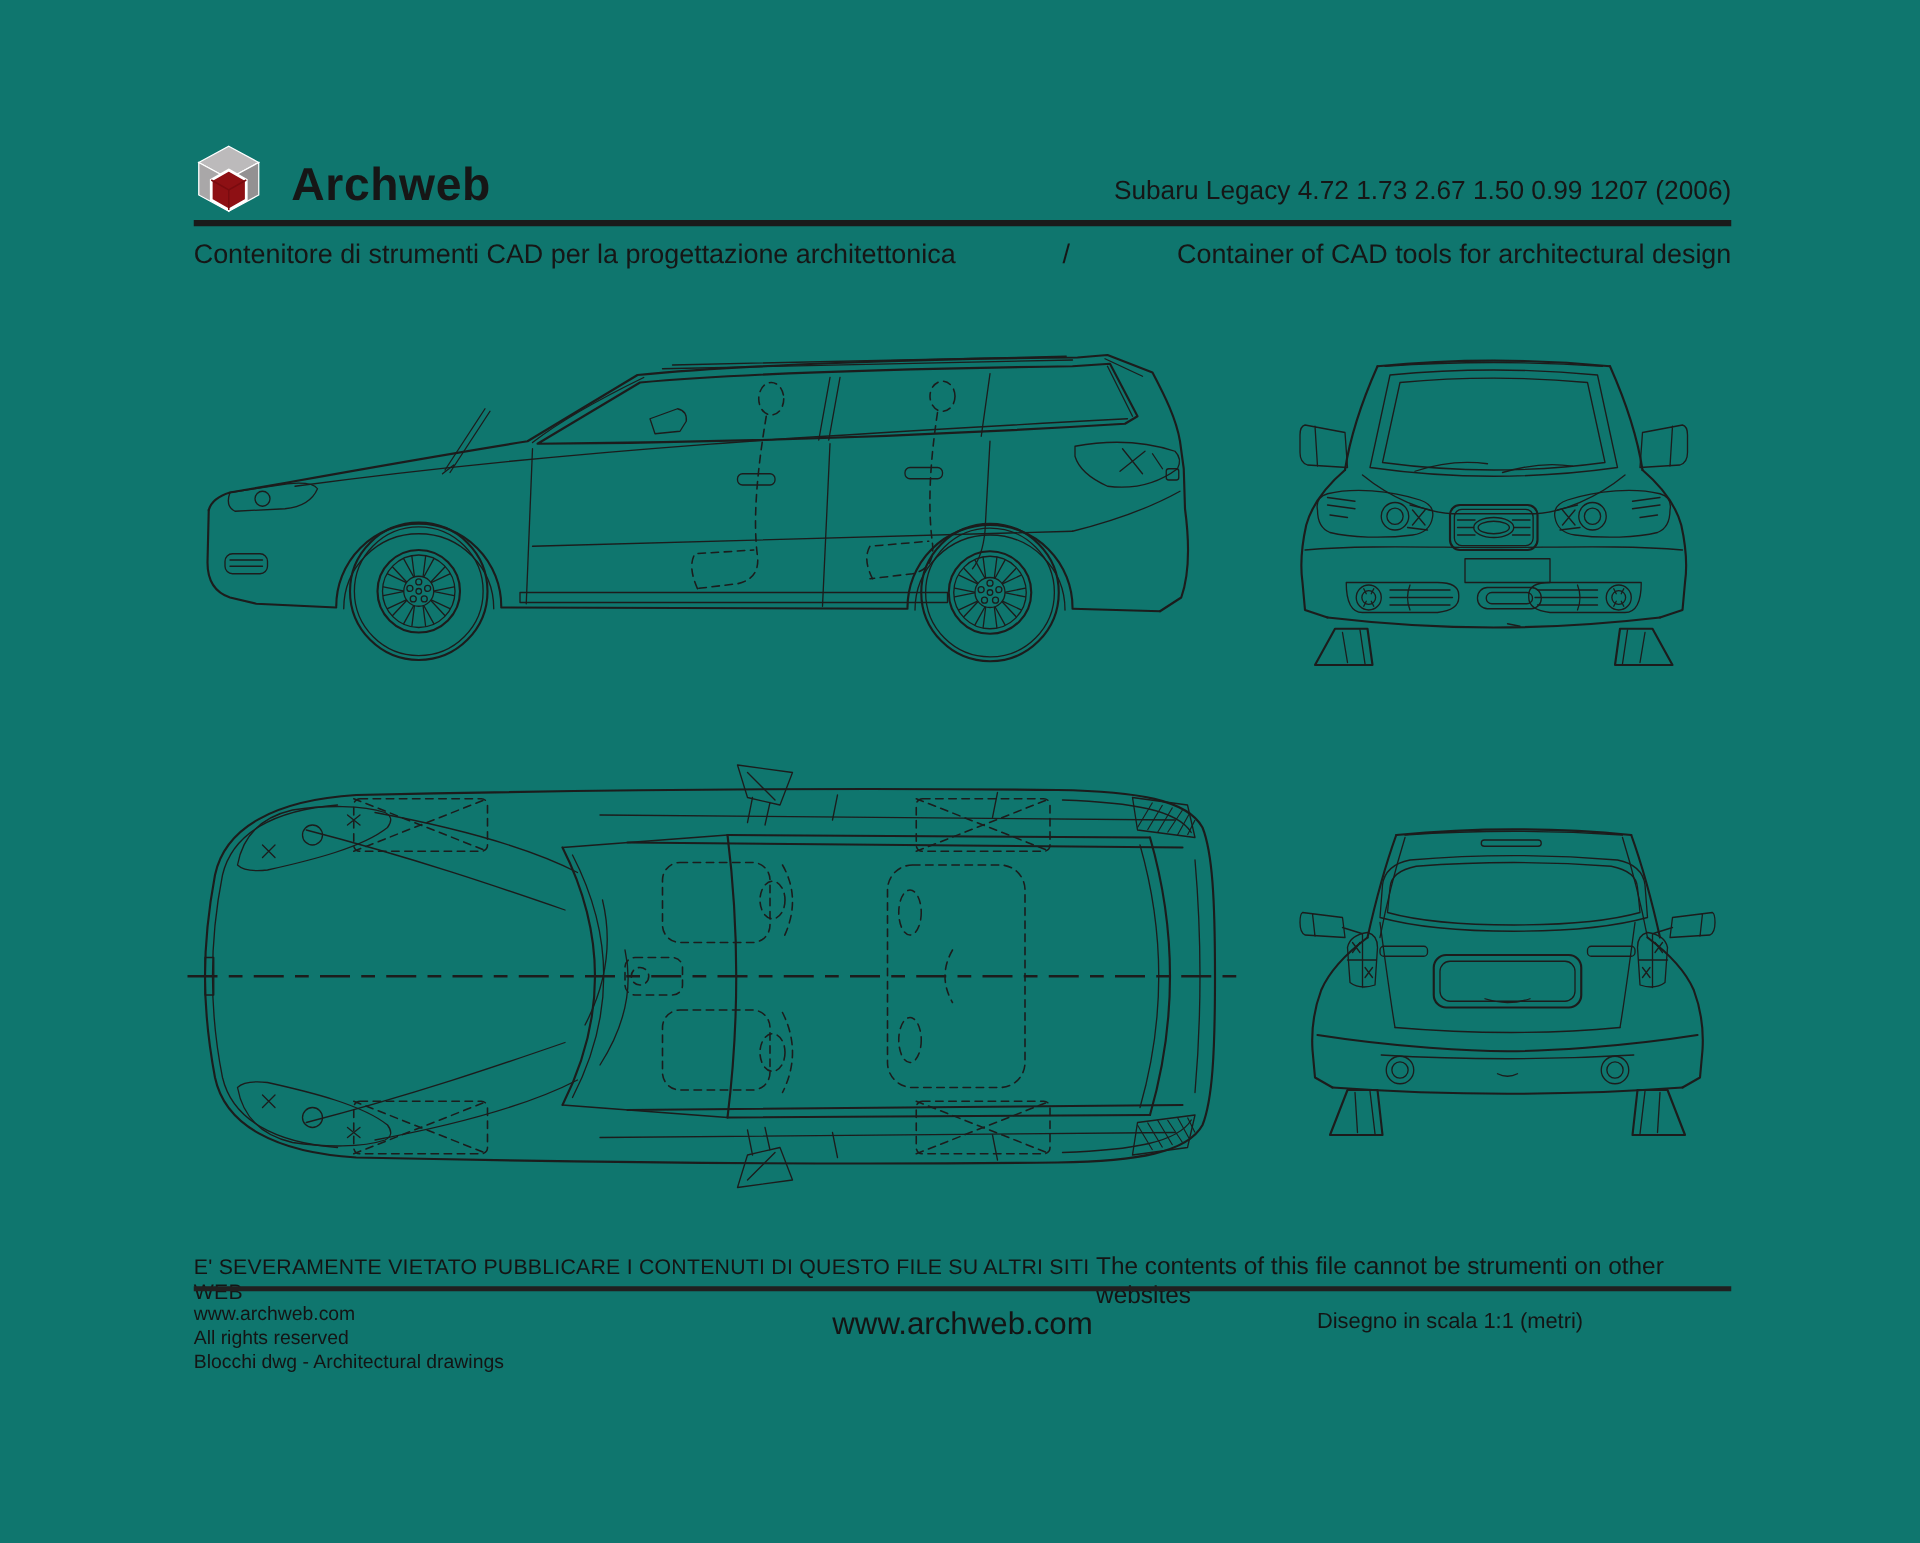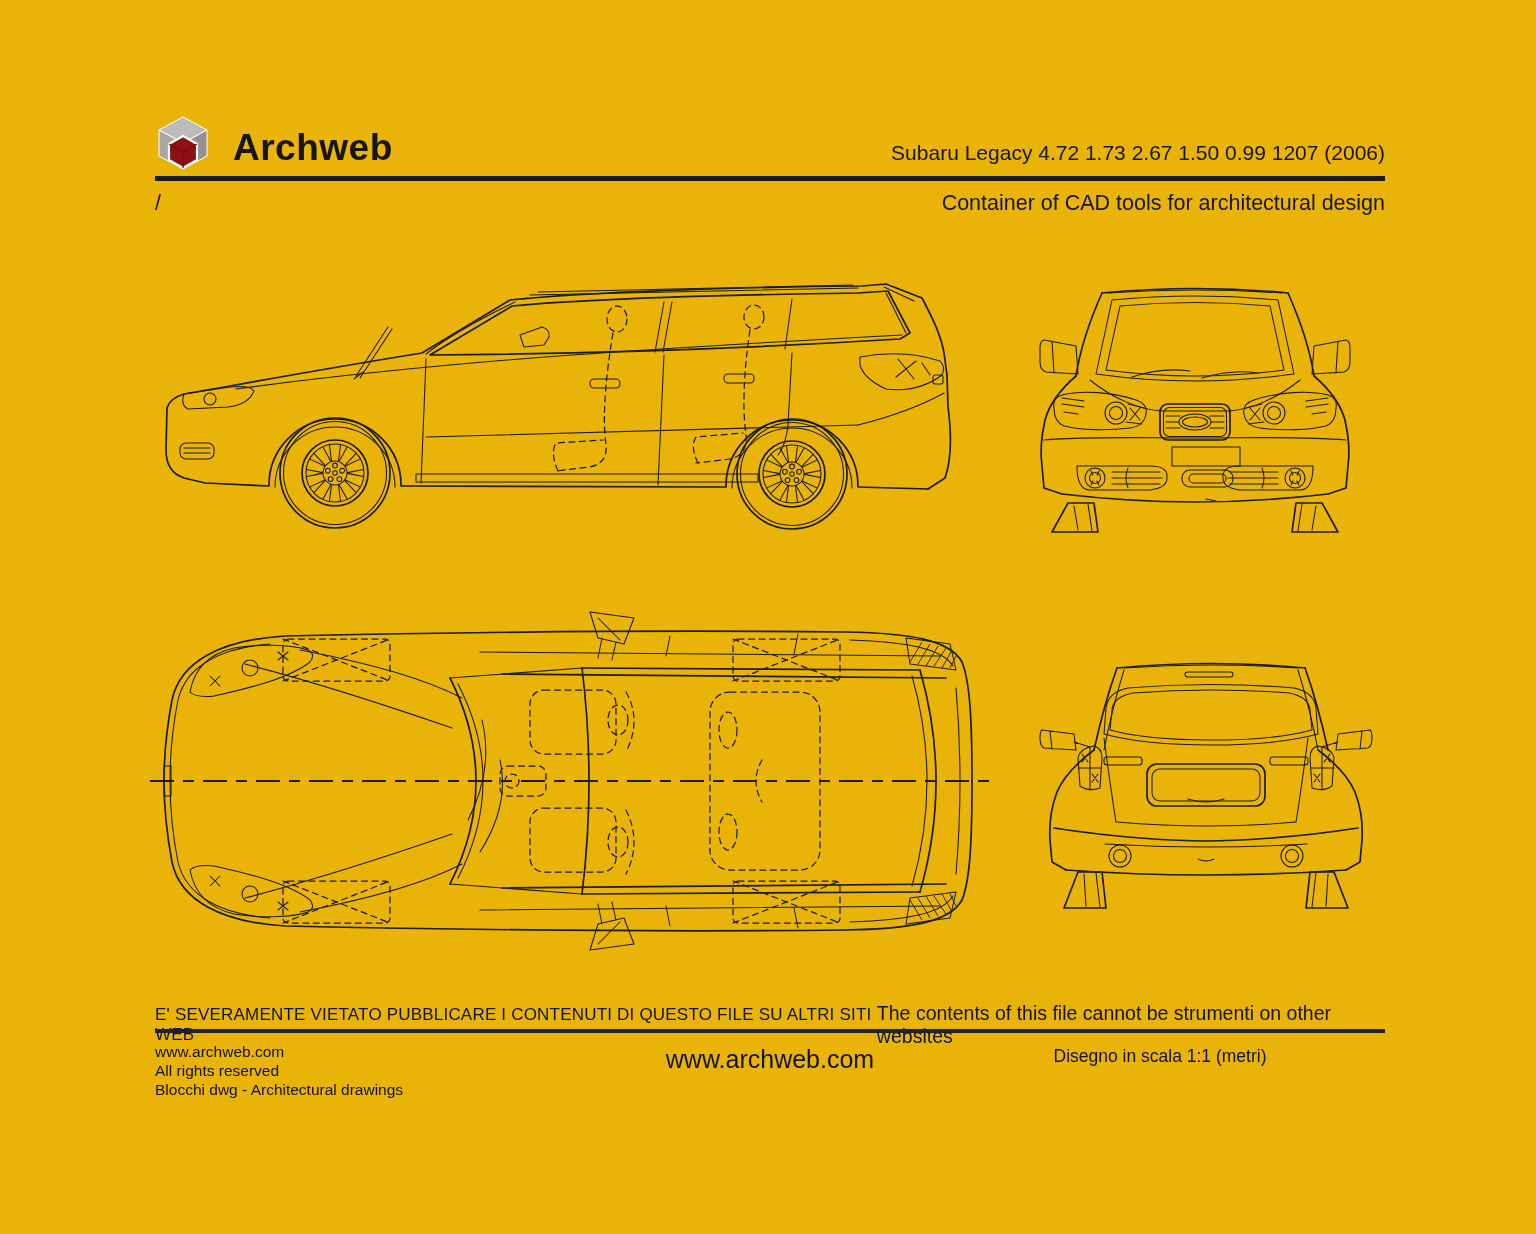--- a/index.html
+++ b/index.html
@@ -1,17 +1,17 @@
 <!DOCTYPE html>
 <html><head>
 <meta charset="utf-8">
 <style>
   html,body { margin:0; padding:0; background:#e8e8e8; }
   .sheet {
-    position:relative; width:1536px; height:1234px; background:#eab308;
+    position:relative; width:1536px; height:1234px; background:#0f766e;
     font-family:"Liberation Sans","DejaVu Sans",sans-serif; color:#141414; overflow:hidden;
   }
   .abs { position:absolute; }
   
   .logo-row { left:155px; top:114px; width:1230px; display:flex; align-items:flex-end; }
   .logo-mark { width:56px; height:58px; }
   .logo-text { font-size:37px; font-weight:bold; letter-spacing:0.5px; margin-left:22px; line-height:1; padding-bottom:6px; color:#161616;}
   .hdr-right { left:155px; top:141px; width:1230px; text-align:right; font-size:21px; color:#161616; }
   .rule1 { left:155px; top:176px; width:1230px; height:5px; background:#1a1a1a; }
   .subtitle { left:155px; top:191px; width:1230px; display:flex; justify-content:space-between; font-size:21.5px; color:#161616; }
@@ -43,20 +43,21 @@
       <polygon points="52,16 28,29 28,55 52,42" fill="#939192" stroke="#ffffff" stroke-width="1"></polygon>
       <polygon points="28,22 42,30 42,46 28,54 14,46 14,30" fill="#8e1014" stroke="#ffffff" stroke-width="2.2"></polygon>
       <polyline points="14,30 28,38 42,30" fill="none" stroke="#7a0b0f" stroke-width="1.2"></polyline>
       <line x1="28" y1="38" x2="28" y2="54" stroke="#7a0b0f" stroke-width="1.2"></line>
     </svg>
     <div class="logo-text">Archweb</div>
   </div>
   <div class="abs hdr-right">Subaru Legacy 4.72 1.73 2.67 1.50 0.99 1207 (2006)</div>
   <div class="abs rule1"></div>
   <div class="abs subtitle">
+    <span>Contenitore di strumenti CAD per la progettazione architettonica</span>
     <span>/</span>
     <span>Container of CAD tools for architectural design</span>
   </div>
 
   <svg class="cad" style="left:158px; top:275px;" width="825" height="262" viewBox="0 0 825 262">
     <defs>
       <g id="spk">
         <path class="l2" d="M -3.5,-12 L -5.5,-28 M 3.5,-12 L 5.5,-28"></path>
       </g>
       <g id="wheel">

